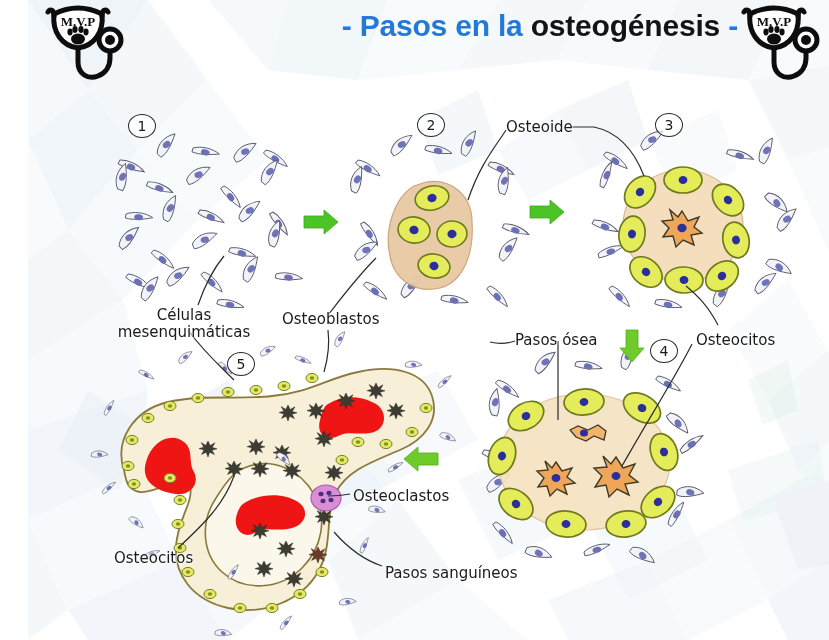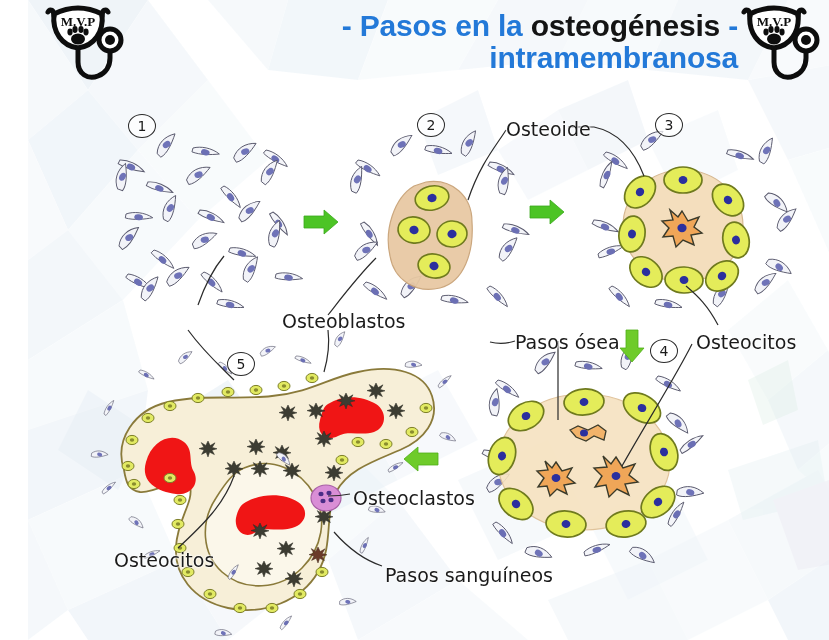--- a/index.html
+++ b/index.html
@@ -28,21 +28,21 @@
   
   .logo{position:absolute;z-index:6;}
   .logo-l{left:12px;top:4px;}
   .logo-r{left:708px;top:4px;}
 
   
   .lbl{
     position:absolute;z-index:5;
     color:#1a1a1a;
     font-family:"DejaVu Sans", sans-serif;
-    font-size:19px;
+    font-size:15px;
     white-space:nowrap;
     text-shadow:0 0 2px #fff,0 0 2px #fff,0 0 3px #fff;
   }
   .lbl.two-line{white-space:normal;text-align:center;line-height:1.12;}
   .num{
     position:absolute;z-index:5;
     width:26px;height:22px;border:1.6px solid #2a2a2a;border-radius:50%;
     color:#1a1a1a;font-family:"DejaVu Sans", sans-serif;font-size:14px;
     display:flex;align-items:center;justify-content:center;
     background:rgba(255,255,255,0.72);
@@ -783,31 +783,34 @@
         <ellipse cx="41" cy="25.5" rx="2.6" ry="3.4"></ellipse>
         <ellipse cx="46" cy="28" rx="2.6" ry="3.4"></ellipse>
       </g>
     </svg>
   </div>
 
   <div class="title-wrap">
     <span class="t-dash">-</span>
     <span class="t-blue">Pasos en la </span><span class="t-black">osteogénesis</span>
     <span class="t-dash">-</span>
-    <span class="title-line2 t-blue">intramembranosa</span>
   </div>
 
   <div class="num" style="left:100px;top:114px;">1</div>
   <div class="num" style="left:389px;top:113px;">2</div>
   <div class="num" style="left:627px;top:113px;">3</div>
   <div class="num" style="left:622px;top:339px;">4</div>
   <div class="num" style="left:199px;top:352px;">5</div>
 
   <div class="lbl" style="left:478px;top:118px;">Osteoide</div>
 
+  <div class="lbl two-line" style="left:86px;top:307px;width:140px;">
+    <span>Células</span><br>
+    <span>mesenquimáticas</span>
+  </div>
 
   <div class="lbl" style="left:254px;top:310px;">Osteoblastos</div>
 
   <div class="lbl" style="left:487px;top:331px;">Pasos ósea</div>
 
   <div class="lbl" style="left:668px;top:331px;">Osteocitos</div>
 
   <div class="lbl" style="left:325px;top:487px;">Osteoclastos</div>
 
   <div class="lbl" style="left:86px;top:549px;">Osteocitos</div>

